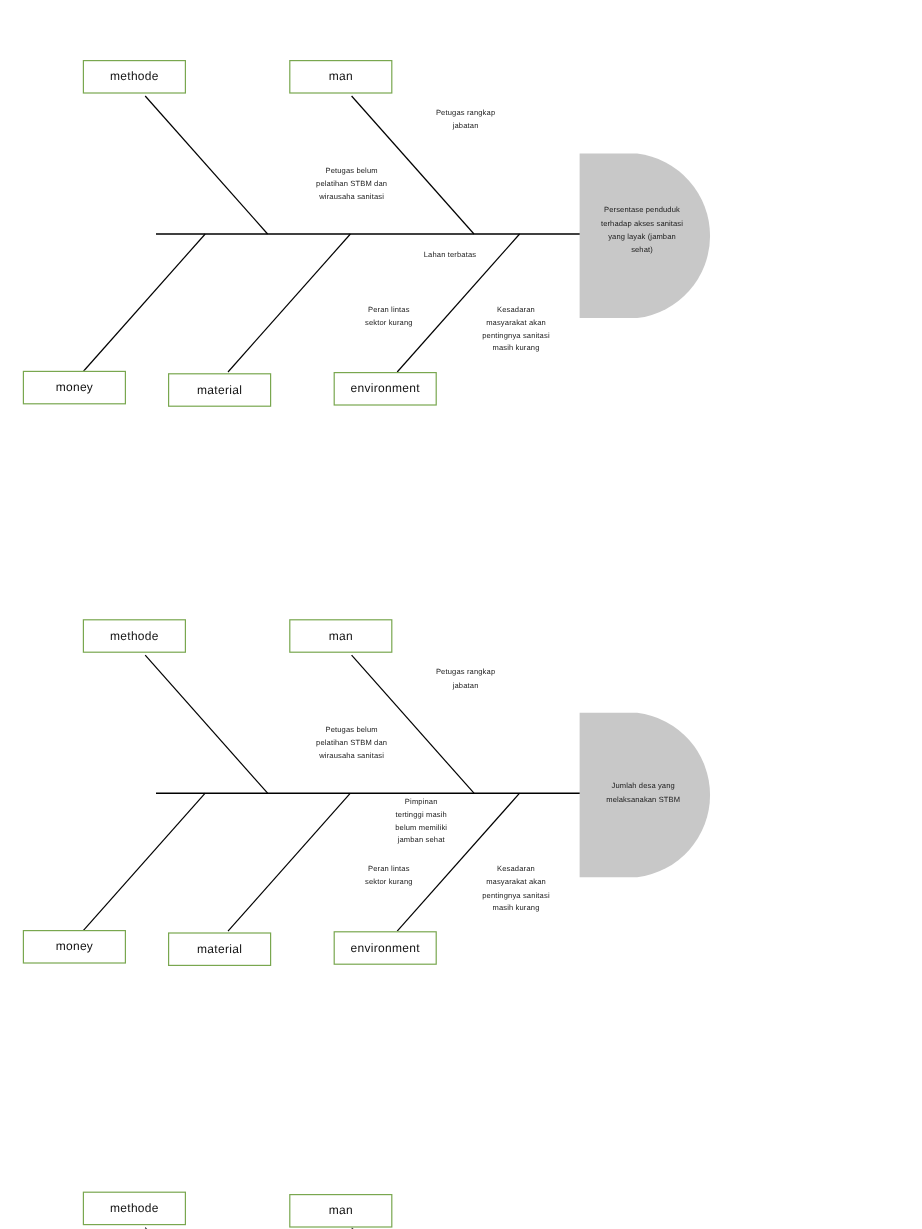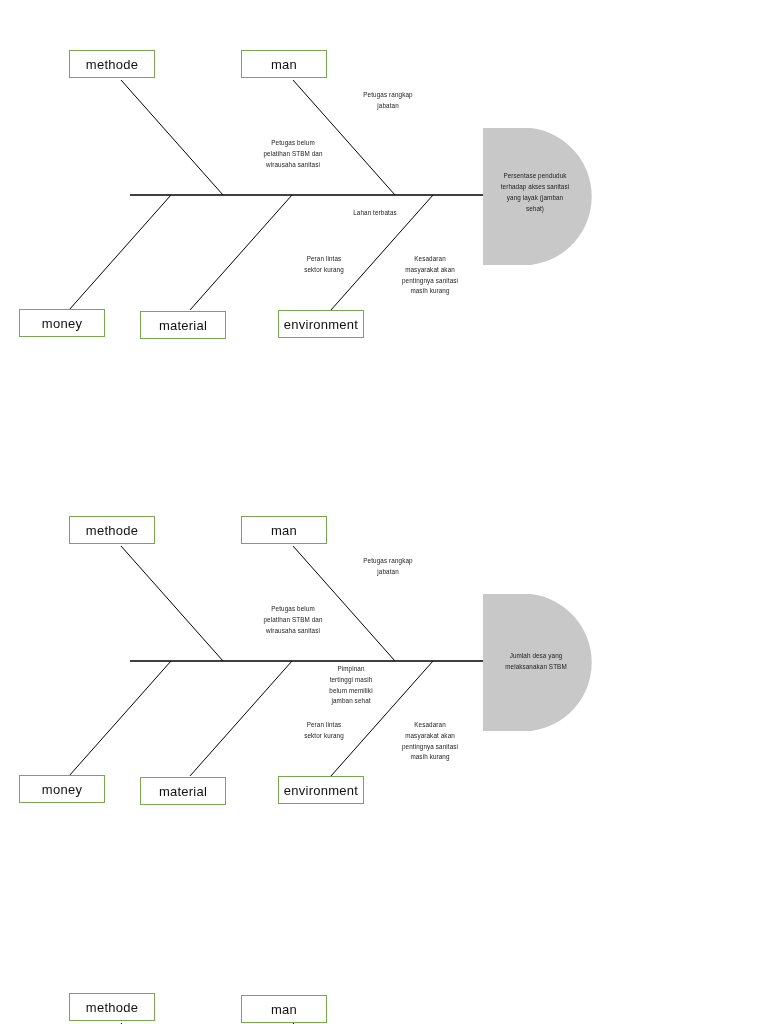--- a/index.html
+++ b/index.html
@@ -33,21 +33,21 @@
     overflow: visible;
   }
   .cat-box {
     position: absolute;
     box-sizing: border-box;
     border: 1px solid #79a74f;
     background: #ffffff;
     display: flex;
     align-items: center;
     justify-content: center;
-    font-size: 13px;
+    font-size: 10px;
     letter-spacing: 0.25px;
     color: #111111;
     width: 86px;
     height: 28px;
   }
   .cause-text {
     position: absolute;
     font-size: 6.3px;
     line-height: 1.72;
     text-align: center;

